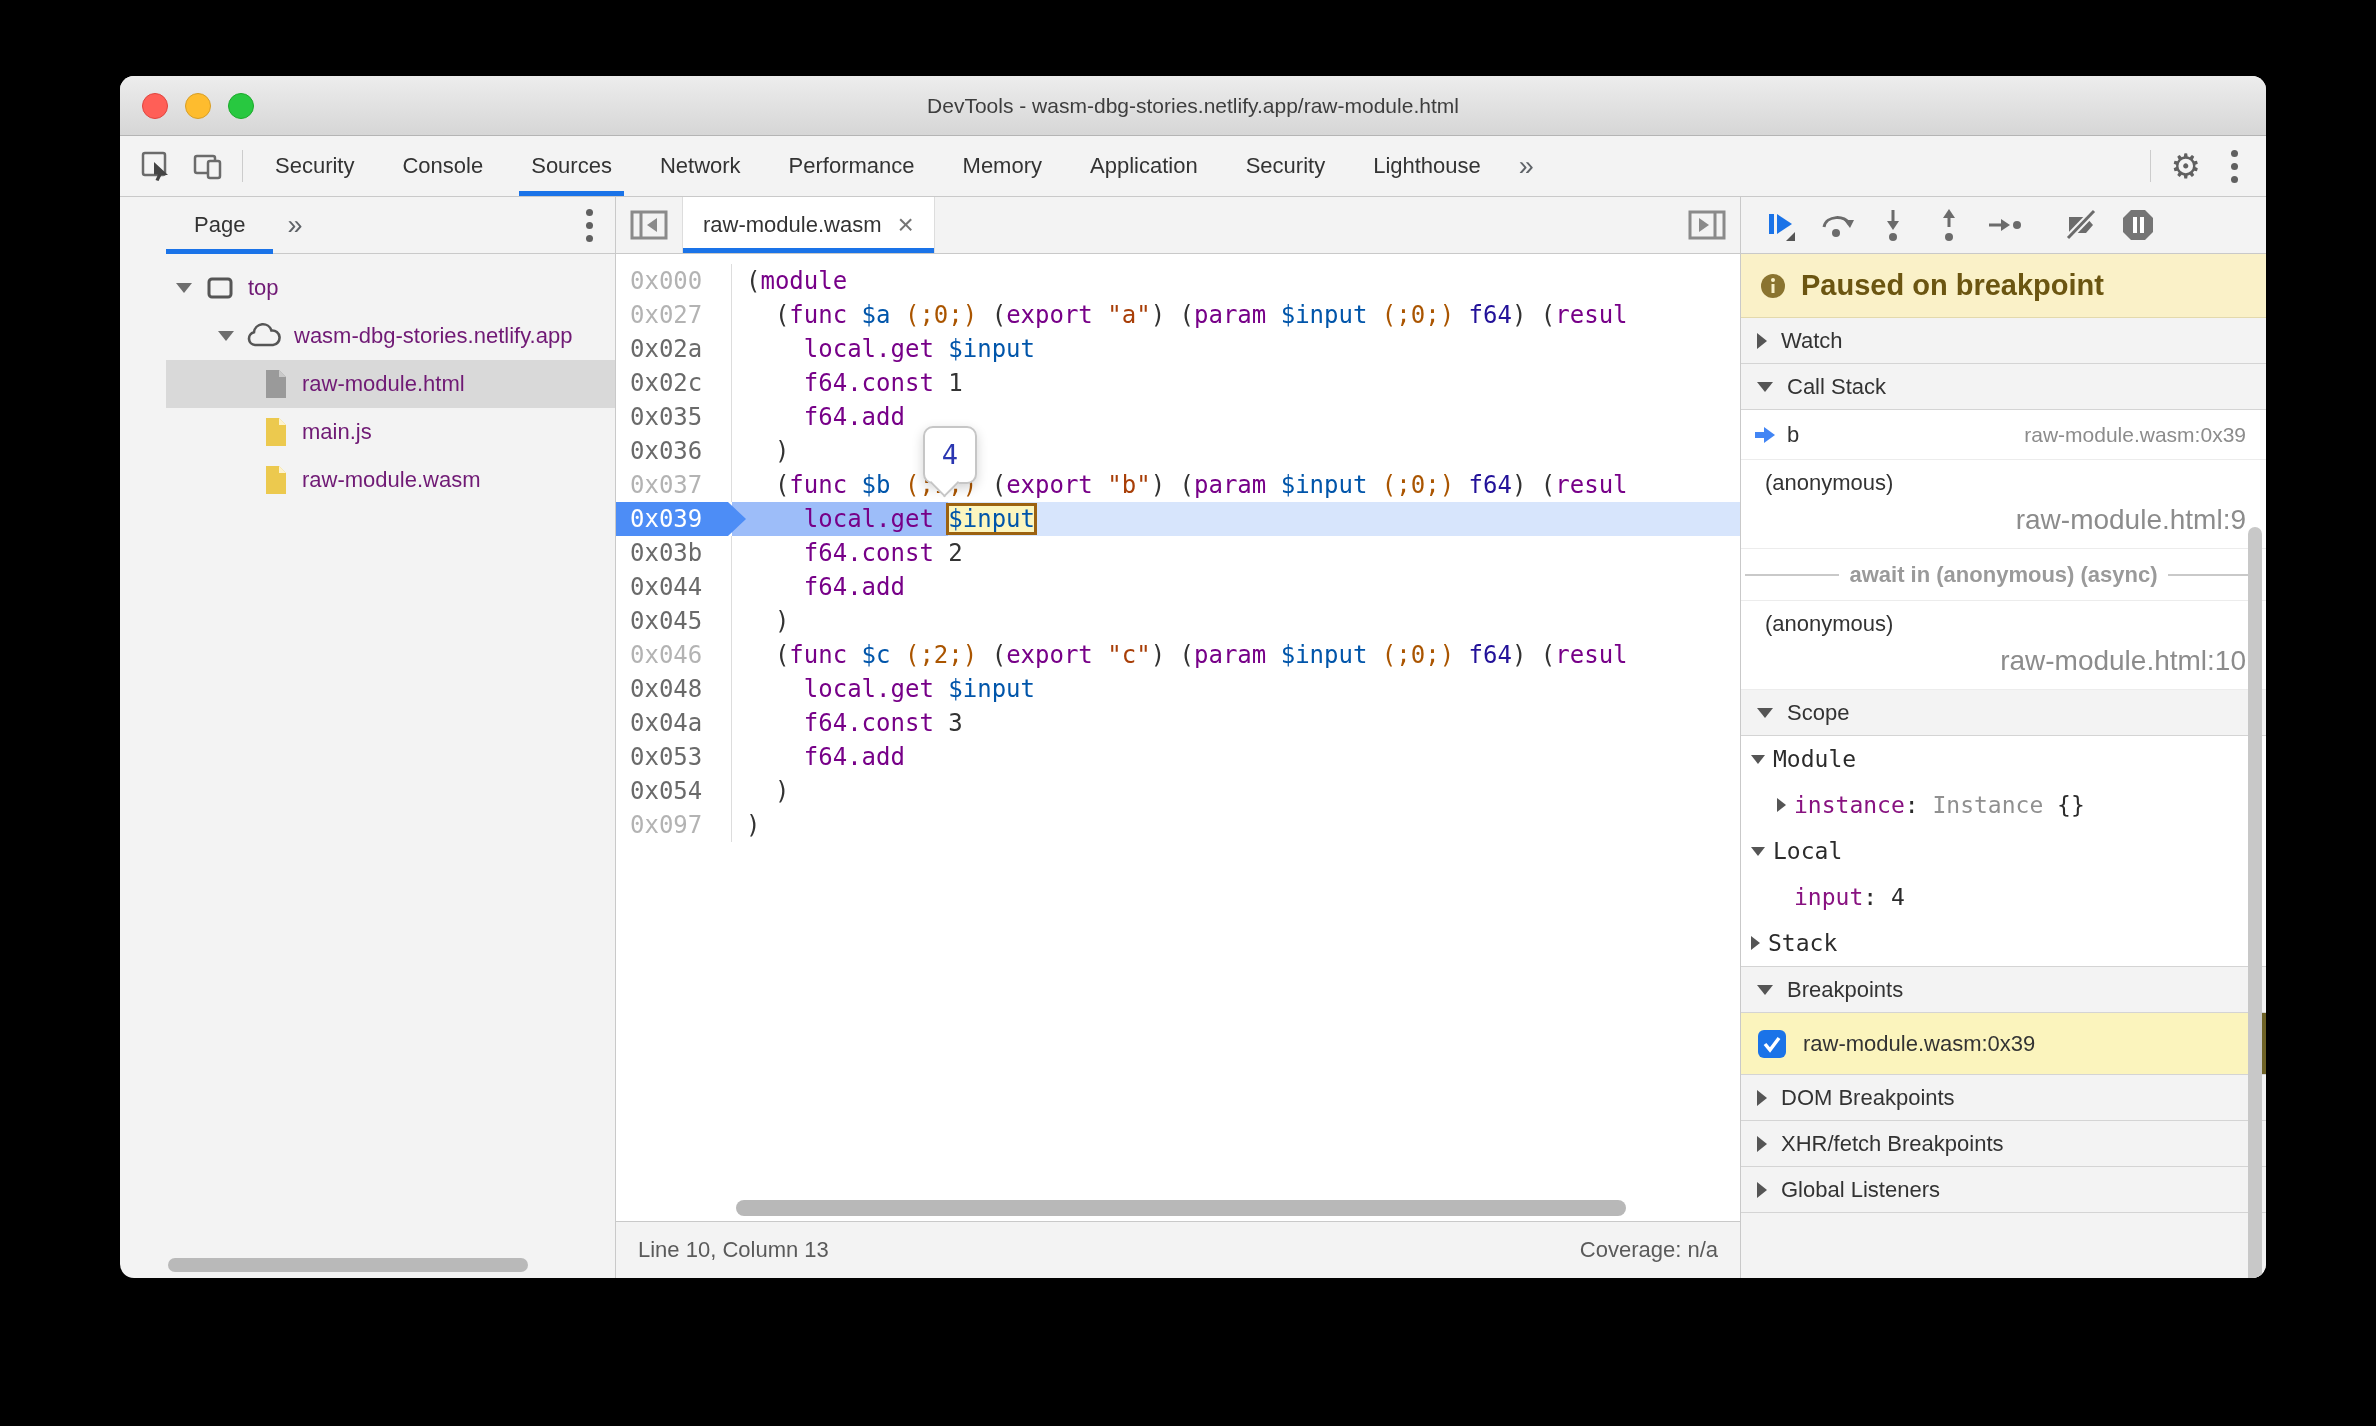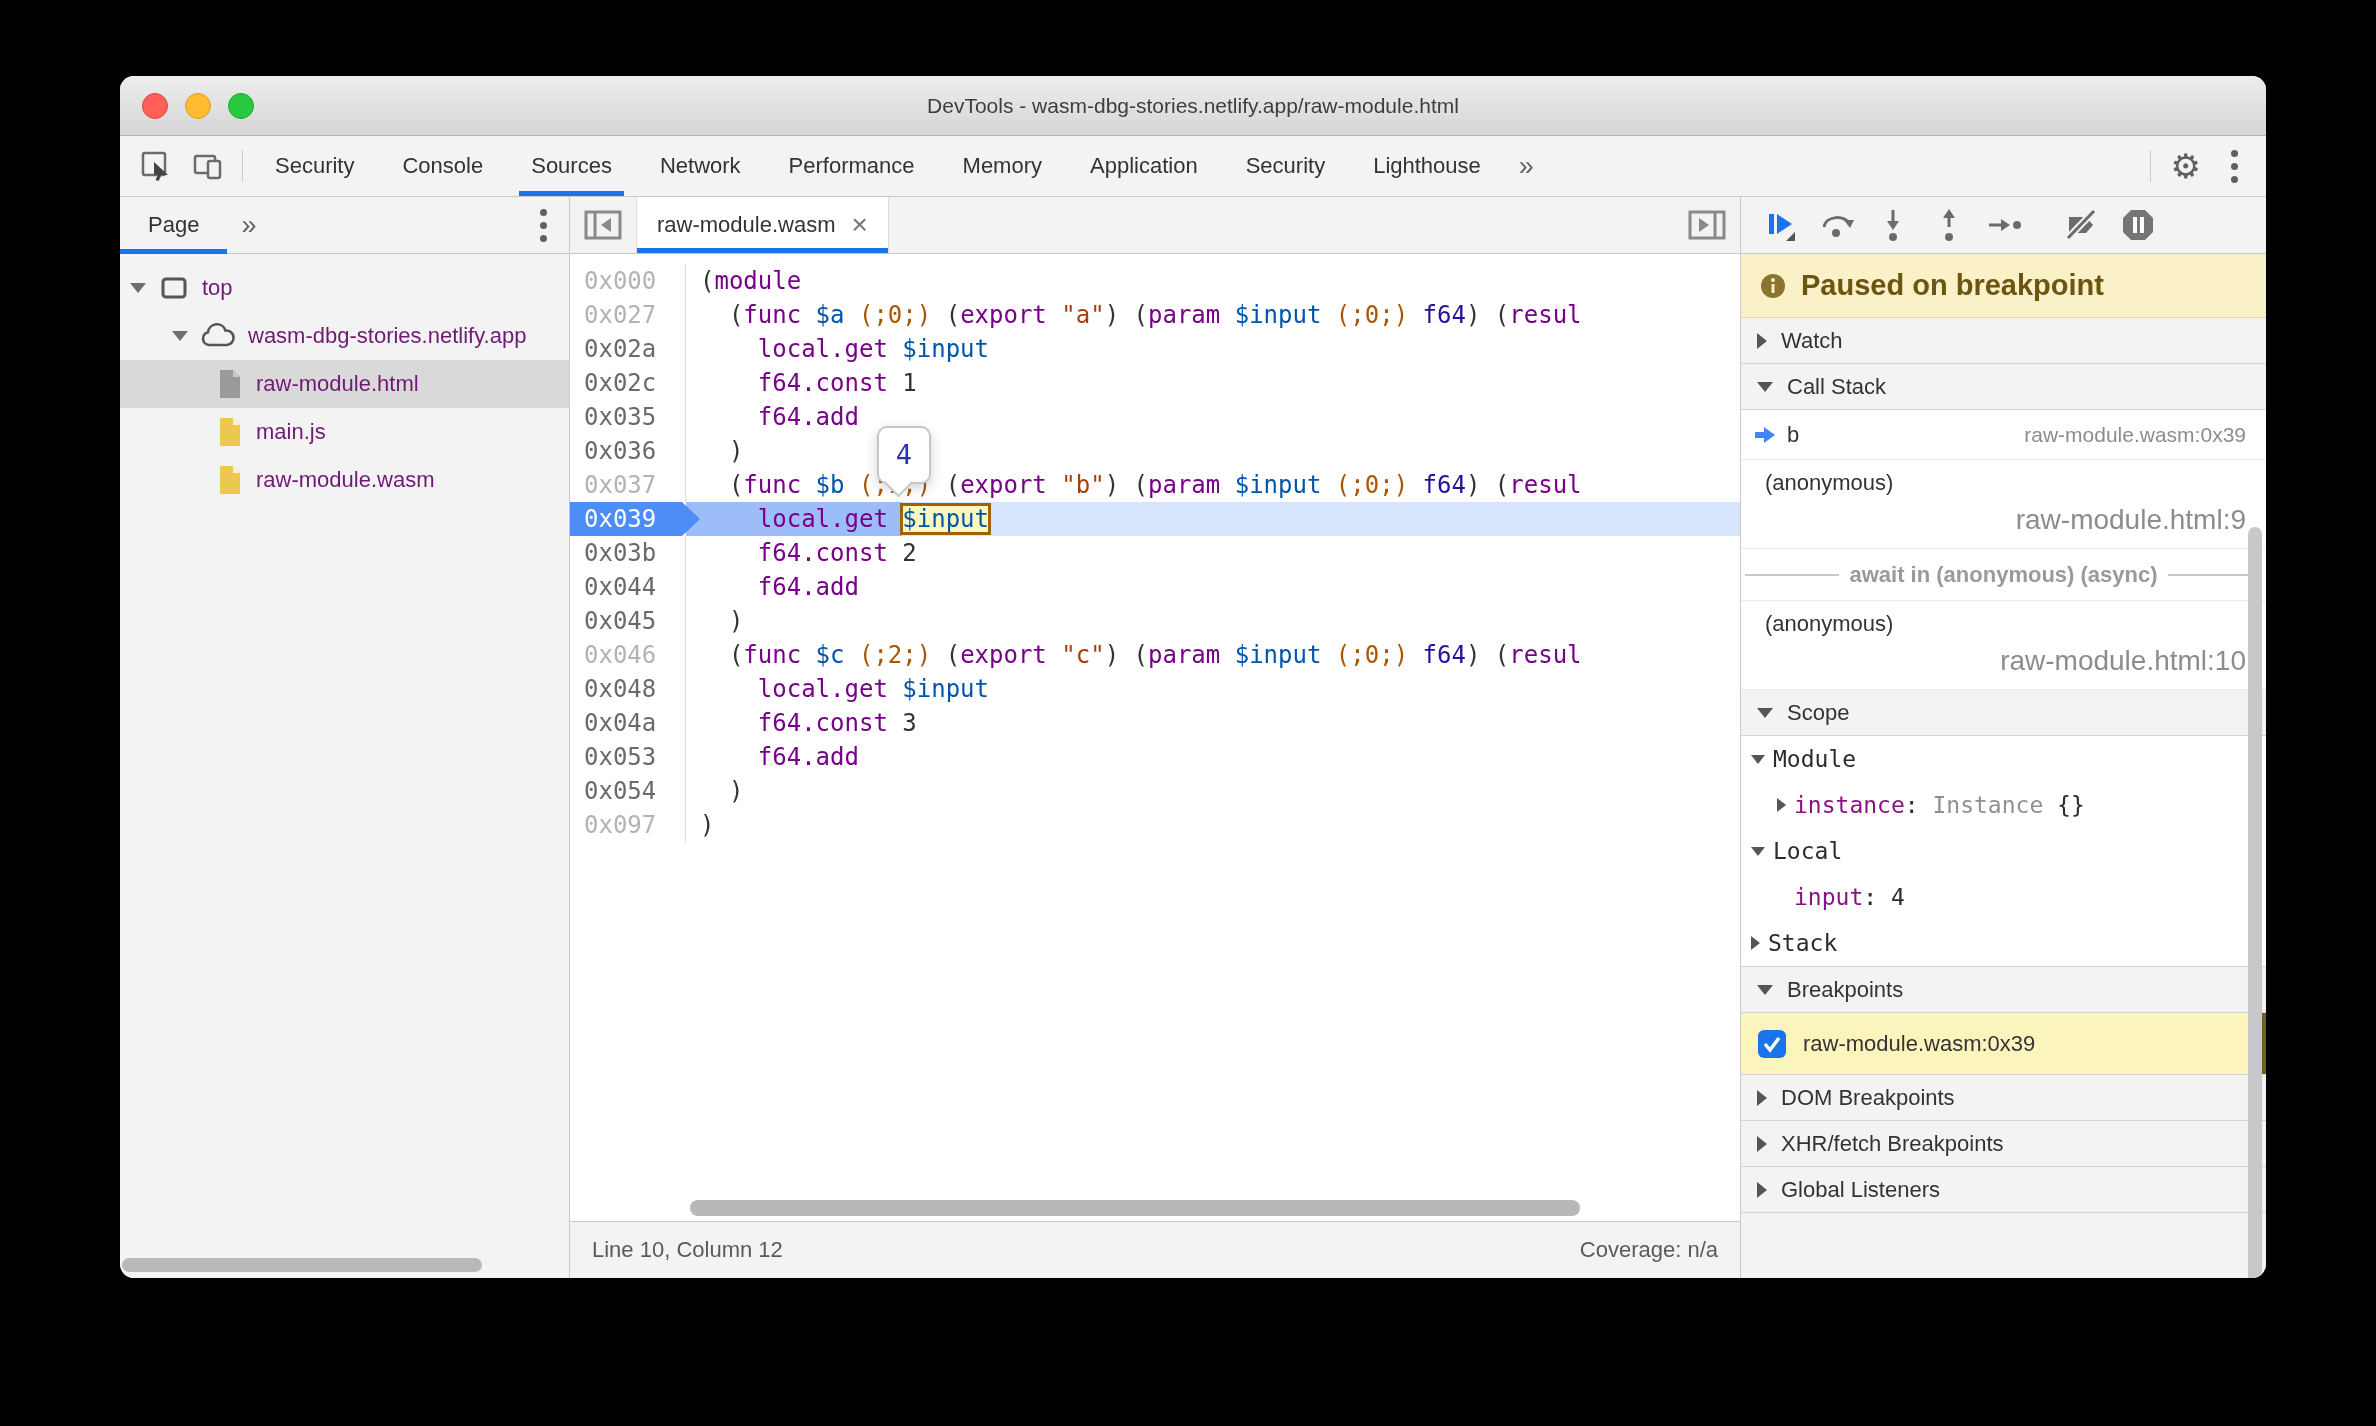--- a/index.html
+++ b/index.html
@@ -28,21 +28,21 @@
   .tabs { display:flex; align-items:stretch; }
   .tab { padding:0 24px; display:flex; align-items:center; font-size:22px; color:#333; position:relative; white-space:nowrap; }
   .tab.active::after { content:''; position:absolute; left:12px; right:12px; bottom:0; height:5px; background:#1a73e8; }
   .chev { display:flex; align-items:center; font-size:27px; color:#5f6368; padding:0 14px; }
   .flex-sp { flex:1; }
   .gear { font-size:34px; color:#606060; display:flex; align-items:center; padding:0 12px; }
   .kebab { display:flex; flex-direction:column; justify-content:center; gap:6px; padding:0 18px; }
   .kebab i { width:7px; height:7px; border-radius:50%; background:#606060; }
 
   
-  .main { flex:1; display:flex; min-height:0; }
+  .main { flex:1; display:flex; min-height:0;padding-left:46px; }
 
   
   .sidebar { width:450px; flex:none; background:#f3f3f3; border-right:1px solid #c9c9c9;
     display:flex; flex-direction:column; position:relative; overflow:hidden; }
   .side-header { height:57px; flex:none; border-bottom:1px solid #c9c9c9; display:flex; align-items:stretch; }
   .side-tab { padding:0 28px; display:flex; align-items:center; font-size:22px; color:#333; position:relative; }
   .side-tab.active::after { content:''; position:absolute; left:0; right:0; bottom:-1px; height:5px; background:#1a73e8; }
   .tree { padding-top:10px; }
   .tree-row { height:48px; display:flex; align-items:center; font-size:22px; color:#701a75; white-space:nowrap; overflow:hidden; }
   .tree-row.selected { background:#d9d9d9; }
@@ -274,21 +274,21 @@
             <div class="line"><div class="gutter">0x054</div><div class="code-text"><span class="tk-p">  )</span></div></div>
             <div class="line"><div class="gutter dim">0x097</div><div class="code-text"><span class="tk-p">)</span></div></div>
           </div>
         <div class="value-tooltip">
           <span>4</span>
         </div>
         <div class="ed-hscroll"></div>
       </div>
 
       <div class="statusbar">
-        <span>Line 10, Column 12</span>
+        <span>Line 10, Column 13</span>
         <div class="flex-sp"></div>
         <span>Coverage: n/a</span>
       </div>
     </div>
 
     <div class="rightpanel">
       <div class="dbg-toolbar">
         <div class="dbg-btn">
           <svg width="40" height="40" viewBox="0 0 40 40">
               <rect x="8" y="9" width="5" height="20" fill="#1a73e8"></rect>

